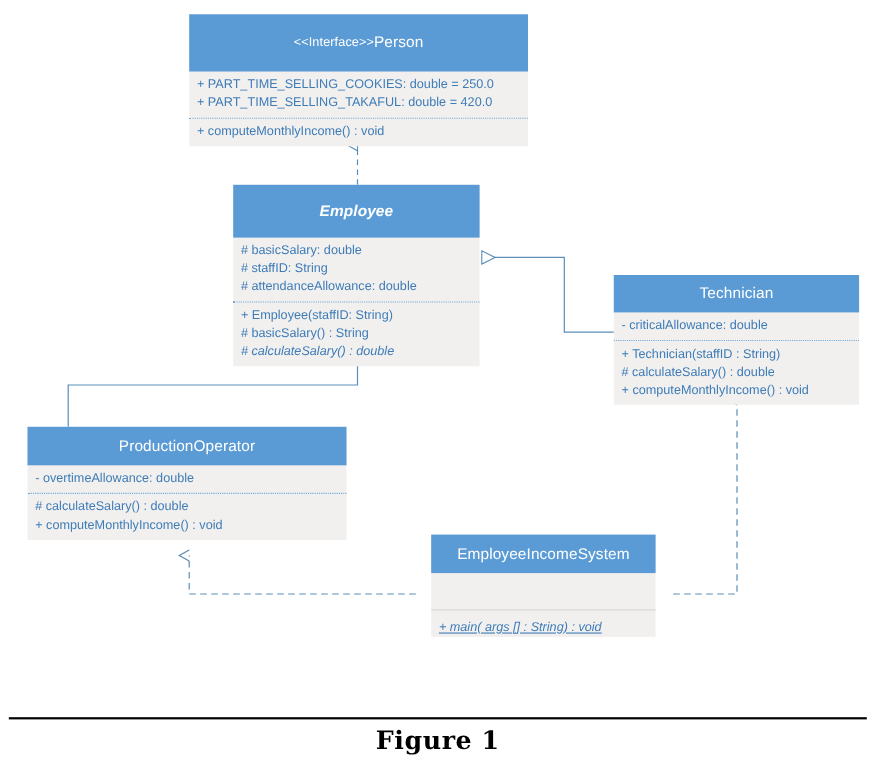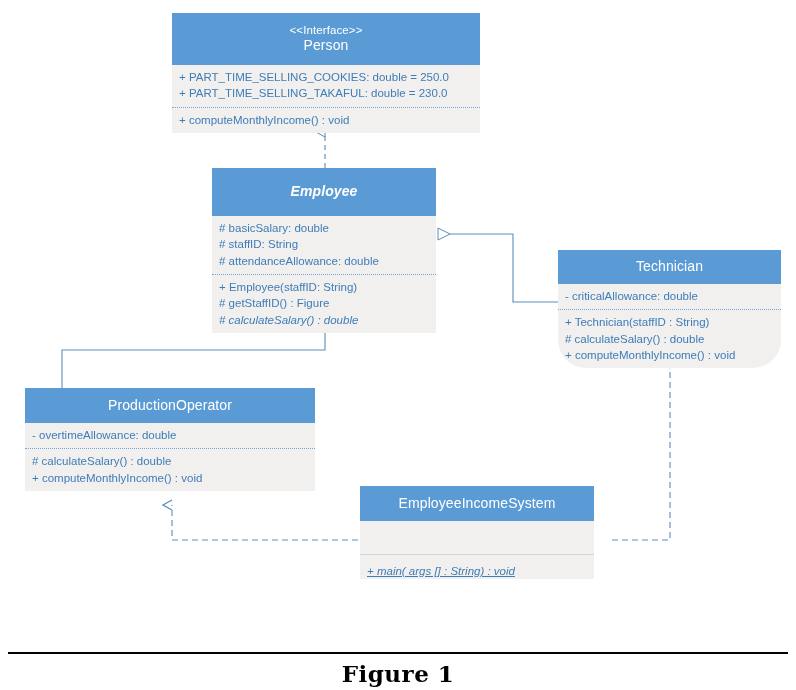--- a/index.html
+++ b/index.html
@@ -25,21 +25,21 @@
     background: #F1F0EE;
     box-sizing: border-box;
     z-index: 5;
   }
   .uml-header {
     background: #5B9BD5;
     color: #ffffff;
     text-align: center;
     box-sizing: border-box;
     display: flex;
-    flex-direction: column;
+    flex-direction: row;
     align-items: center;
     justify-content: center;
     line-height: 1.25;
   }
   .uml-stereotype {
     font-size: 11.5px;
     font-weight: normal;
     letter-spacing: 0.1px;
   }
   .uml-title {
@@ -153,44 +153,44 @@
     </g>
   </svg>
 
   <div class="uml-class" style="left:172px; top:13px; width:308px;">
     <div class="uml-header" style="height:52px;">
       <div class="uml-stereotype">&lt;&lt;Interface&gt;&gt;</div>
       <div class="uml-title">Person</div>
     </div>
     <div class="uml-compartment attrs">
       <div class="uml-member">+ PART_TIME_SELLING_COOKIES: double = 250.0</div>
-      <div class="uml-member">+ PART_TIME_SELLING_TAKAFUL: double = 230.0</div>
+      <div class="uml-member">+ PART_TIME_SELLING_TAKAFUL: double = 420.0</div>
     </div>
     <div class="uml-compartment methods">
       <div class="uml-member">+ computeMonthlyIncome() : void</div>
     </div>
   </div>
 
   <div class="uml-class" style="left:212px; top:168px; width:224px;">
     <div class="uml-header" style="height:48px;">
       <div class="uml-title abstract">Employee</div>
     </div>
     <div class="uml-compartment attrs">
       <div class="uml-member"># basicSalary: double</div>
       <div class="uml-member"># staffID: String</div>
       <div class="uml-member"># attendanceAllowance: double</div>
     </div>
     <div class="uml-compartment methods">
       <div class="uml-member">+ Employee(staffID: String)</div>
-      <div class="uml-member"># getStaffID() : Figure</div>
+      <div class="uml-member"># basicSalary() : String</div>
       <div class="uml-member italic"># calculateSalary() : double</div>
     </div>
   </div>
 
-  <div class="uml-class" style="left:558px; top:250px; width:223px;border-radius:28px;">
+  <div class="uml-class" style="left:558px; top:250px; width:223px;">
     <div class="uml-header" style="height:34px;">
       <div class="uml-title">Technician</div>
     </div>
     <div class="uml-compartment attrs">
       <div class="uml-member">- criticalAllowance: double</div>
     </div>
     <div class="uml-compartment methods">
       <div class="uml-member">+ Technician(staffID : String)</div>
       <div class="uml-member"># calculateSalary() : double</div>
       <div class="uml-member">+ computeMonthlyIncome() : void</div>
@@ -203,21 +203,21 @@
     </div>
     <div class="uml-compartment attrs">
       <div class="uml-member">- overtimeAllowance: double</div>
     </div>
     <div class="uml-compartment methods">
       <div class="uml-member"># calculateSalary() : double</div>
       <div class="uml-member">+ computeMonthlyIncome() : void</div>
     </div>
   </div>
 
-  <div class="uml-class" style="left:360px; top:486px; width:234px;">
+  <div class="uml-class" style="left:392px; top:486px; width:204px;">
     <div class="uml-header" style="height:35px;">
       <div class="uml-title">EmployeeIncomeSystem</div>
     </div>
     <div class="uml-compartment empty-attrs"></div>
     <div class="uml-compartment methods" style="padding-top:8px; padding-bottom:0;font-style:italic;">
       <div class="uml-member static">
         <u>+ main( args [] : String) : void</u>
       </div>
     </div>
   </div>

